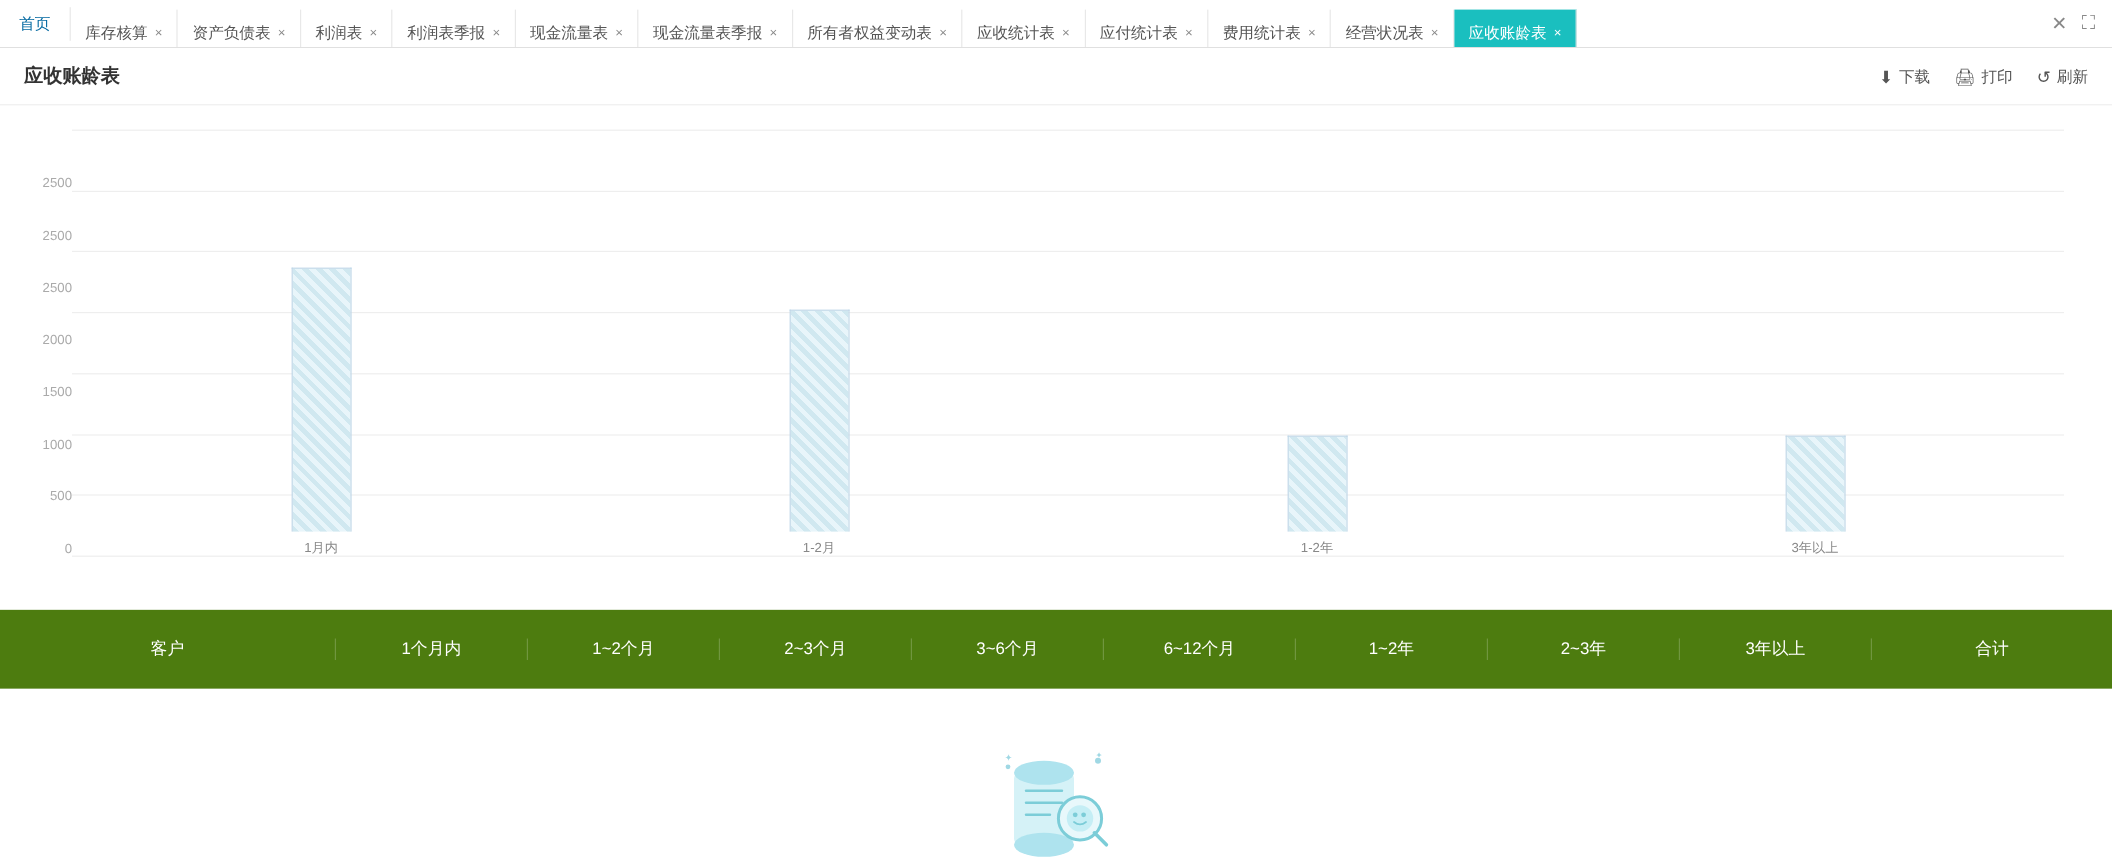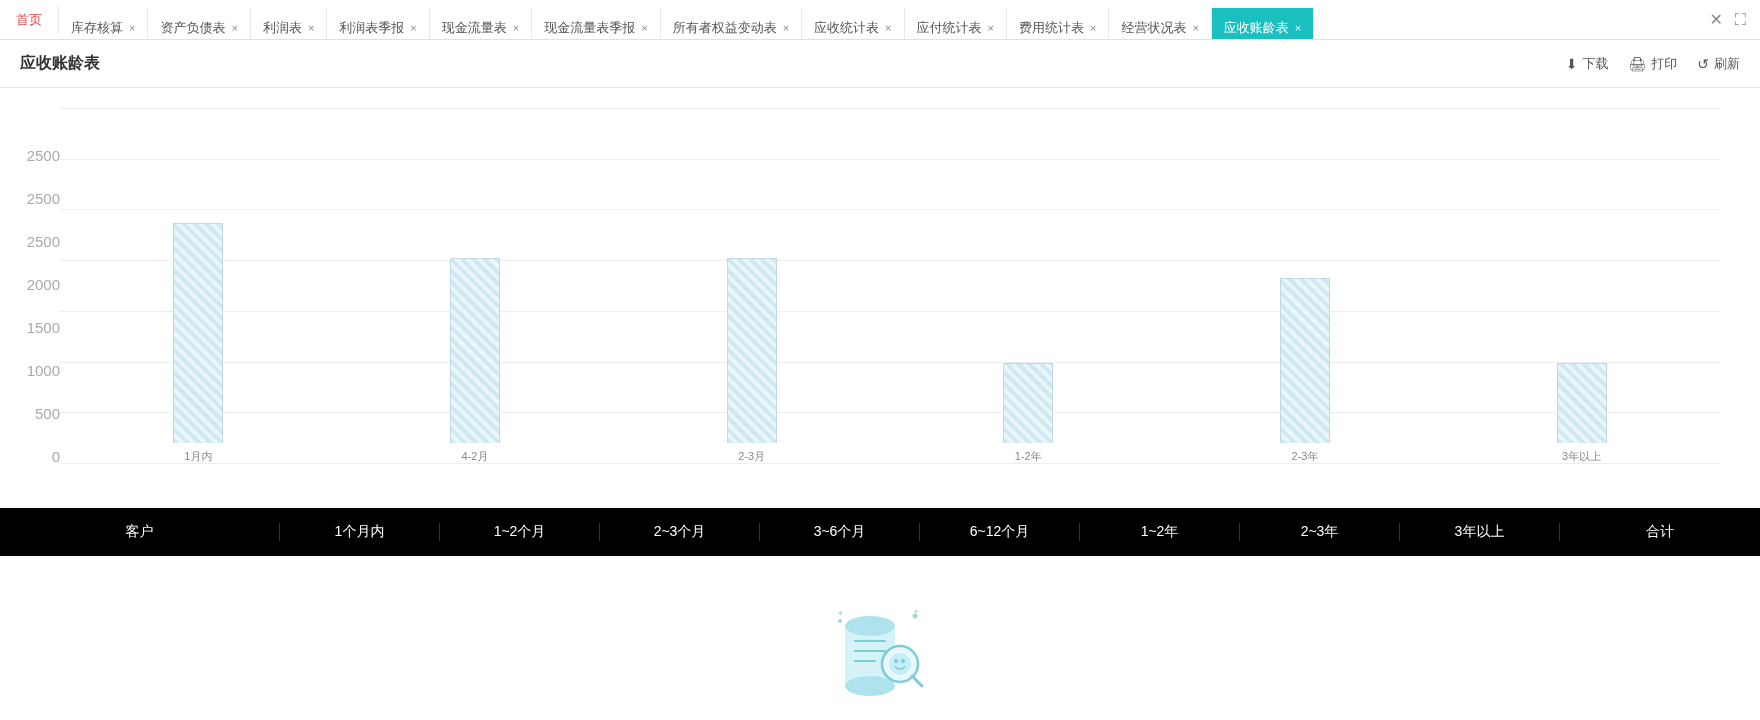--- a/index.html
+++ b/index.html
@@ -41,21 +41,21 @@
       opacity: 0.7;
       cursor: pointer;
     }
     .tab-item.active .close-btn { color: #fff; opacity: 1; }
     .tab-home {
       padding: 0 16px;
       height: 28px;
       display: inline-flex;
       align-items: center;
       font-size: 13px;
-      color: #ef4444;
+      color: #0369a1;
       cursor: pointer;
       border-right: 1px solid #e8e8e8;
       flex-shrink: 0;
     }
     .tab-bar-actions {
       margin-left: auto;
       display: flex;
       align-items: center;
       padding: 0 10px;
       gap: 4px;
@@ -129,21 +129,21 @@
       display: flex;
       flex-direction: column-reverse;
       justify-content: space-between;
       align-items: flex-end;
       width: 40px;
       height: 340px;
       padding-bottom: 24px;
       flex-shrink: 0;
     }
     .y-label {
-      font-size: 15px;
+      font-size: 11px;
       color: #aaa;
       line-height: 1;
     }
 
     .chart-inner {
       flex: 1;
       height: 100%;
       position: relative;
     }
 
@@ -202,23 +202,23 @@
       color: #888;
       margin-top: 6px;
       text-align: right;
       white-space: nowrap;
     }
 
     
     .table-header {
       display: grid;
       grid-template-columns: 280px 160px 160px 160px 160px 160px 160px 160px 160px 1fr;
-      background: #000000;
+      background: #4d7c0f;
       color: #fff;
-      height: 48px;
+      height: 66px;
       align-items: center;
     }
     .th-cell {
       text-align: center;
       font-size: 14px;
       font-weight: normal;
       padding: 0 10px;
       border-right: 1px solid rgba(255,255,255,0.2);
     }
     .th-cell:last-child { border-right: none; }
@@ -347,33 +347,25 @@
           <div class="grid-line"></div>
         </div>
 
         <div class="bars-area">
           <div class="bar-group">
             <div class="bar" style="height: 220px;"></div>
             <div class="bar-label">1月内</div>
           </div>
           <div class="bar-group">
             <div class="bar" style="height: 185px;"></div>
-            <div class="bar-label">4-2月</div>
-          </div>
-          <div class="bar-group">
-            <div class="bar" style="height: 185px;"></div>
-            <div class="bar-label">2-3月</div>
+            <div class="bar-label">1-2月</div>
           </div>
           <div class="bar-group">
             <div class="bar" style="height: 80px;"></div>
             <div class="bar-label">1-2年</div>
-          </div>
-          <div class="bar-group">
-            <div class="bar" style="height: 165px;"></div>
-            <div class="bar-label">2-3年</div>
           </div>
           <div class="bar-group">
             <div class="bar" style="height: 80px;"></div>
             <div class="bar-label">3年以上</div>
           </div>
         </div>
       </div>
     </div>
   </div>
 

